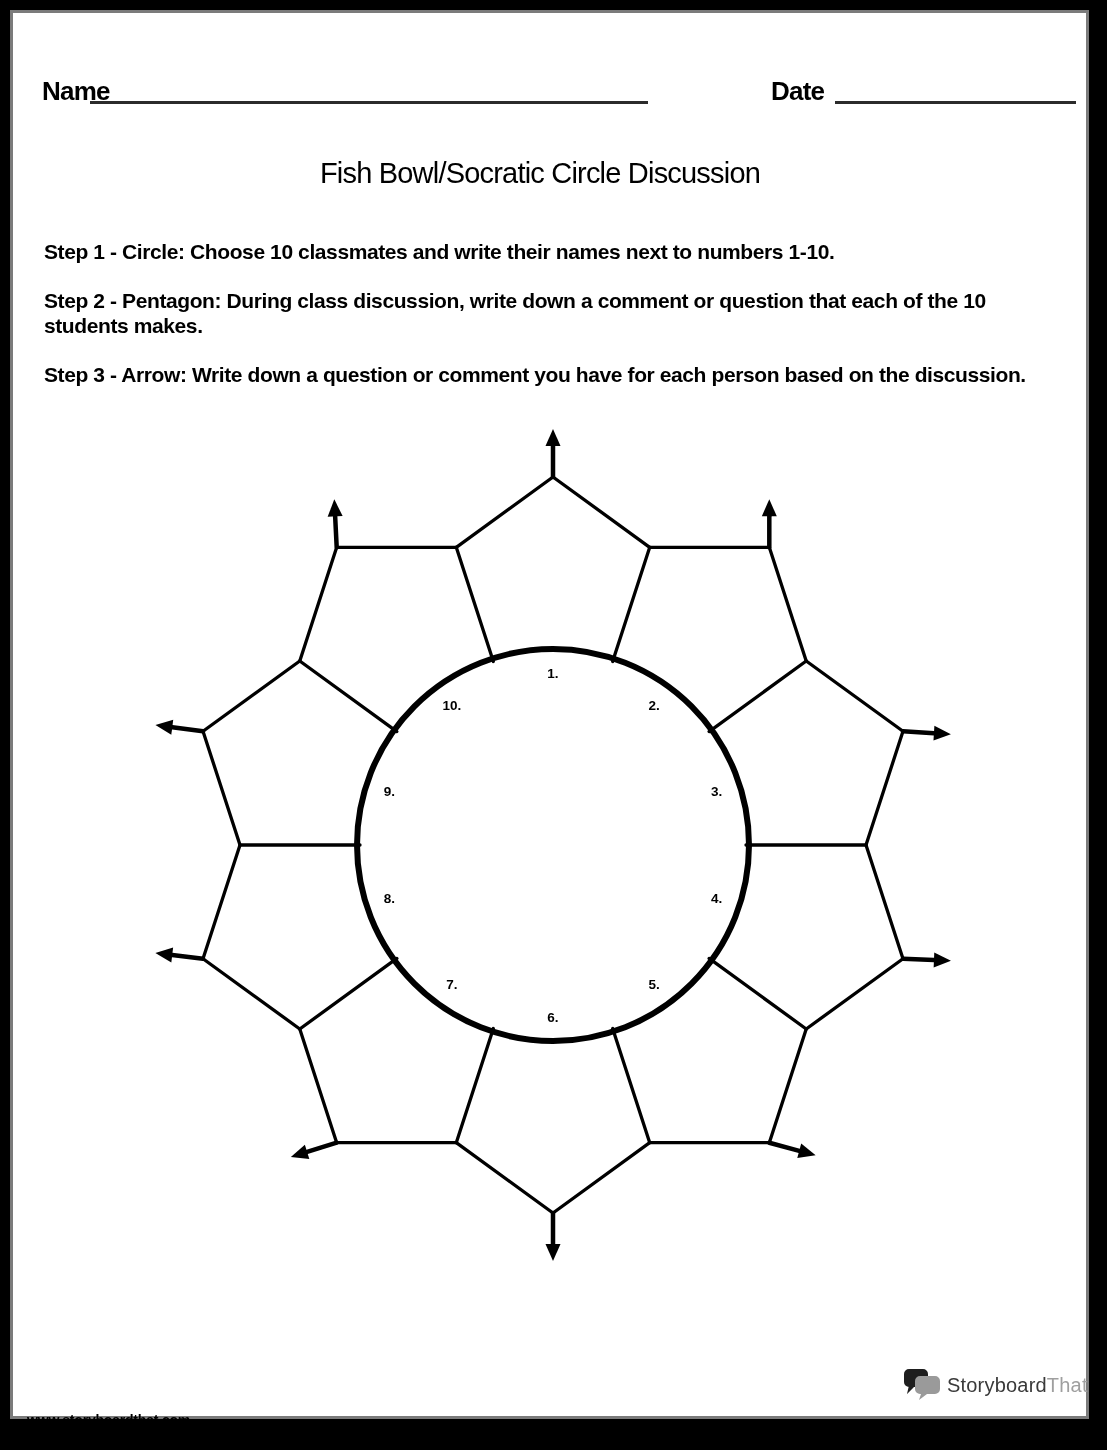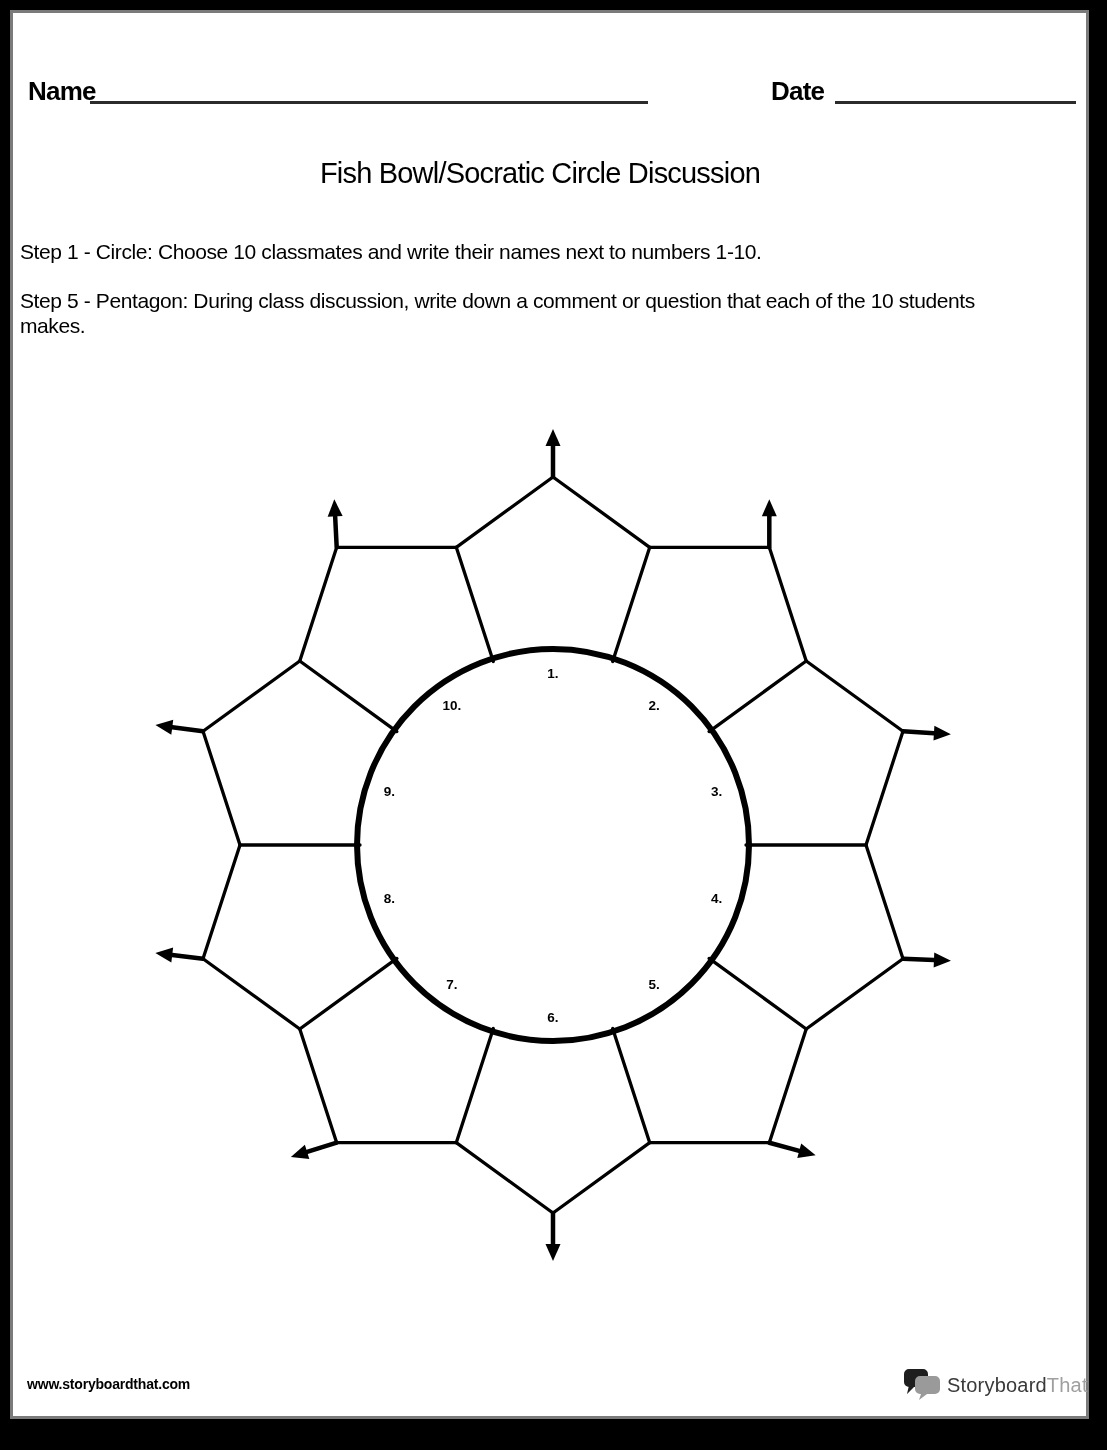--- a/index.html
+++ b/index.html
@@ -10,37 +10,37 @@
   }
   .sheet{
     position:absolute;left:10px;top:10px;right:18px;bottom:31px;
     background:#fff;border:3px solid #7b7b7b;box-sizing:border-box;
   }
   .content{position:absolute;inset:0;color:#000;}
   .hdr-label{
     position:absolute;top:76px;font-size:26px;font-weight:bold;
     letter-spacing:-0.8px;line-height:30px;white-space:nowrap;
   }
-  #name-label{left:28px;}
+  #name-label{left:42px;}
   #date-label{left:771px;}
   .write-line{position:absolute;top:101px;height:3px;background:#2b2b2b;}
   #name-line{left:90px;width:558px;}
   #date-line{left:835px;width:241px;}
   .page-title{
     position:absolute;left:0;right:27px;top:156px;text-align:center;
     font-size:29px;font-weight:normal;letter-spacing:-0.8px;line-height:34px;
   }
   .steps{
-    position:absolute;left:20px;top:239px;width:1000px;
-    font-size:21px;font-weight:normal;letter-spacing:-0.4px;line-height:25px;
+    position:absolute;left:44px;top:239px;width:1000px;
+    font-size:21px;font-weight:bold;letter-spacing:-0.4px;line-height:25px;
   }
   .steps p{margin:0 0 24px 0;}
   .diagram{position:absolute;left:0;top:0;width:1107px;height:1450px;}
   .footer-url{
-    position:absolute;left:27px;top:1376px;font-size:14px;font-weight:bold;
+    position:absolute;left:27px;top:1412px;font-size:14px;font-weight:bold;
     letter-spacing:-0.2px;
   }
   .logo{
     position:absolute;left:903px;top:1368px;height:34px;
     display:flex;align-items:center;gap:6px;justify-content:space-between;
   }
   .logo-text{font-size:20px;letter-spacing:0.2px;white-space:nowrap;font-weight:500;}
   .logo-text .primary{color:#3a3a3a;}
   .logo-text .secondary{color:#9f9f9f;}
 </style>
@@ -54,21 +54,22 @@
   <span id="name-label" class="hdr-label">Name</span>
   <div id="name-line" class="write-line"></div>
 
   <span id="date-label" class="hdr-label">Date</span>
   <div id="date-line" class="write-line"></div>
 
   <div class="page-title">Fish Bowl/Socratic Circle Discussion</div>
 
   <div class="steps">
     <p>Step 1 - Circle: Choose 10 classmates and write their names next to numbers 1-10.</p>
-    <p>Step 5 - Pentagon: During class discussion, write down a comment or question that each of the 10 students makes.</p>
+    <p>Step 2 - Pentagon: During class discussion, write down a comment or question that each of the 10 students makes.</p>
+    <p>Step 3 - Arrow: Write down a question or comment you have for each person based on the discussion.</p>
   </div>
 
   <svg class="diagram" viewBox="0 0 1107 1450" xmlns="http://www.w3.org/2000/svg">
       <line x1="456.2776807606415" y1="547.3193103996169" x2="553" y2="477" stroke="#000" stroke-width="3.3" stroke-linecap="round"></line>
       <line x1="553" y1="477" x2="649.7223192393585" y2="547.3193103996169" stroke="#000" stroke-width="3.3" stroke-linecap="round"></line>
       <line x1="456.2776807606415" y1="547.3193103996169" x2="493.35972008563516" y2="661.4460923550354" stroke="#000" stroke-width="3.3" stroke-linecap="round"></line>
       <line x1="553" y1="477" x2="553" y2="446" stroke="#000" stroke-width="4.5" stroke-linecap="round"></line>
       <polygon points="553,429 560.5,446 545.5,446" fill="#000"></polygon>
       <line x1="649.7223192393585" y1="547.3193103996169" x2="769.3049728436301" y2="547.2817460700194" stroke="#000" stroke-width="3.3" stroke-linecap="round"></line>
       <line x1="769.3049728436301" y1="547.2817460700194" x2="806.2223192393585" y2="661.0232160324559" stroke="#000" stroke-width="3.3" stroke-linecap="round"></line>

